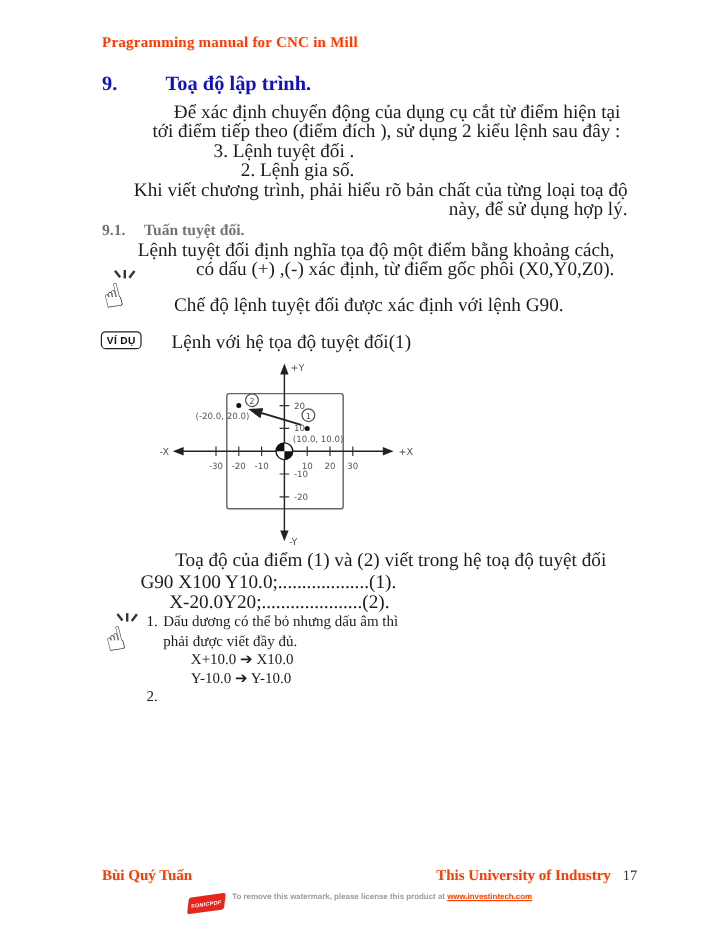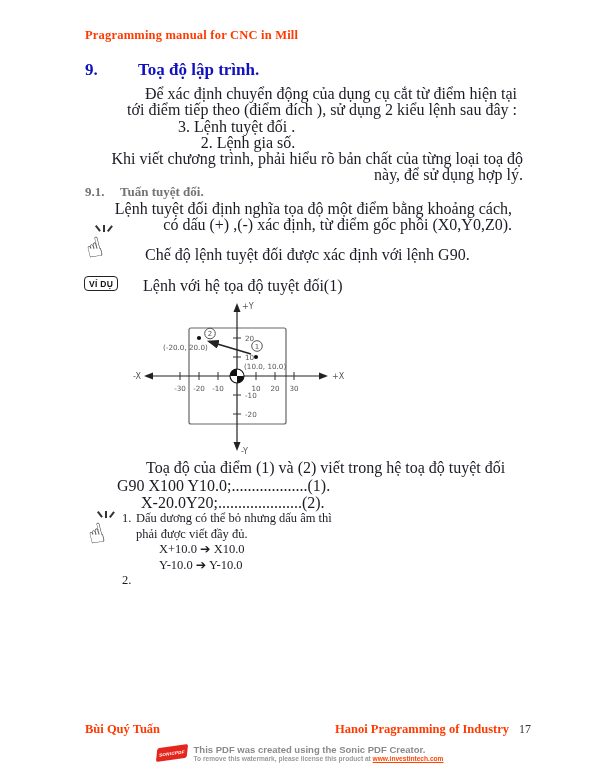--- a/index.html
+++ b/index.html
@@ -194,26 +194,25 @@
       </div>
     </div>
     <div class="note-row">
       <span class="n-num">2.</span>
     </div>
   </div>
 
   <div class="abs footer-row">
     <span class="footer-orange">Bùi Quý Tuấn</span>
     <span class="footer-right">
-      <span class="footer-orange">Hanoi Pragramming of Industry</span>
+      <span class="footer-orange">This University of Industry</span>
       <span class="page-num">17</span>
     </span>
   </div>
 
   <div class="abs watermark">
     <span class="wm-logo">SONICPDF</span>
     <span>
-      <div class="wm-line1">This PDF was created using the Sonic PDF Creator.</div>
       <div class="wm-line2"><span>To remove this watermark, please license this product at </span><a class="wm-link" href="#">www.investintech.com</a></div>
     </span>
   </div>
 
 </div>
 
 </body></html>

